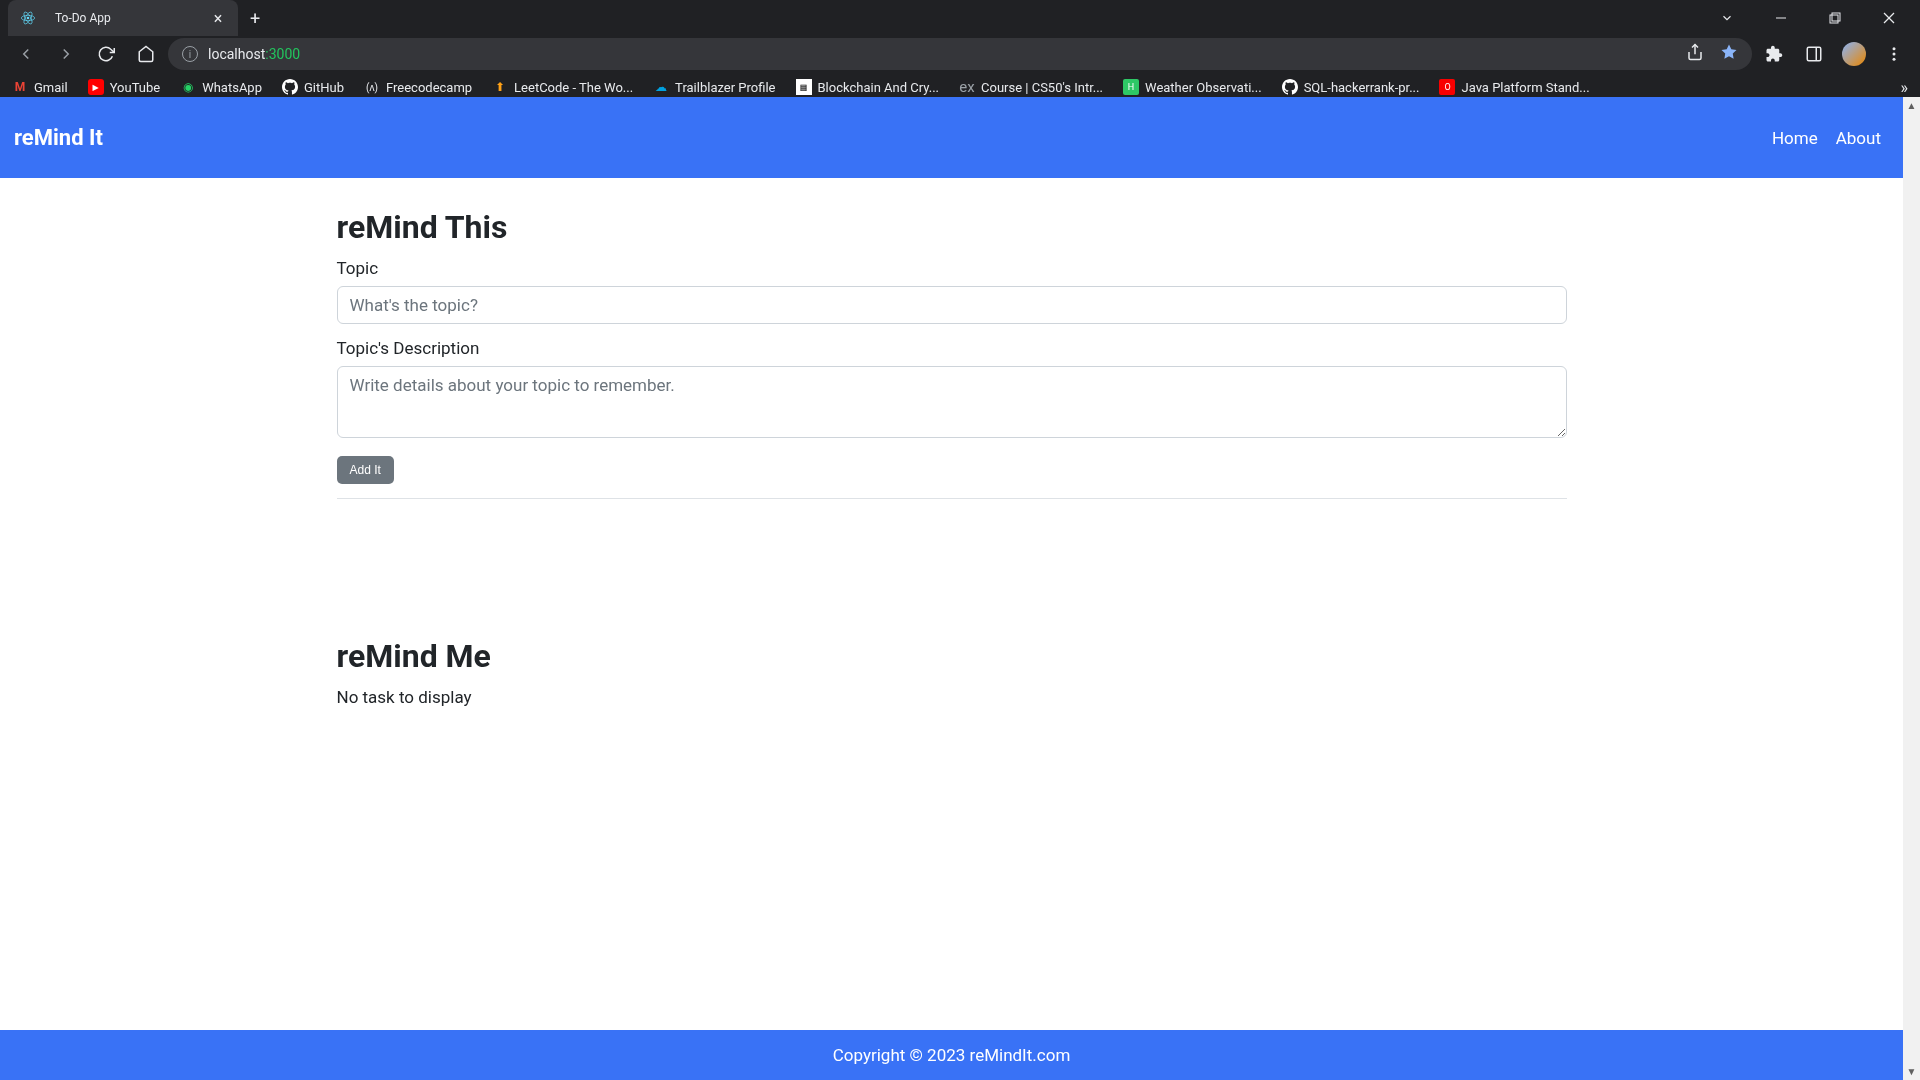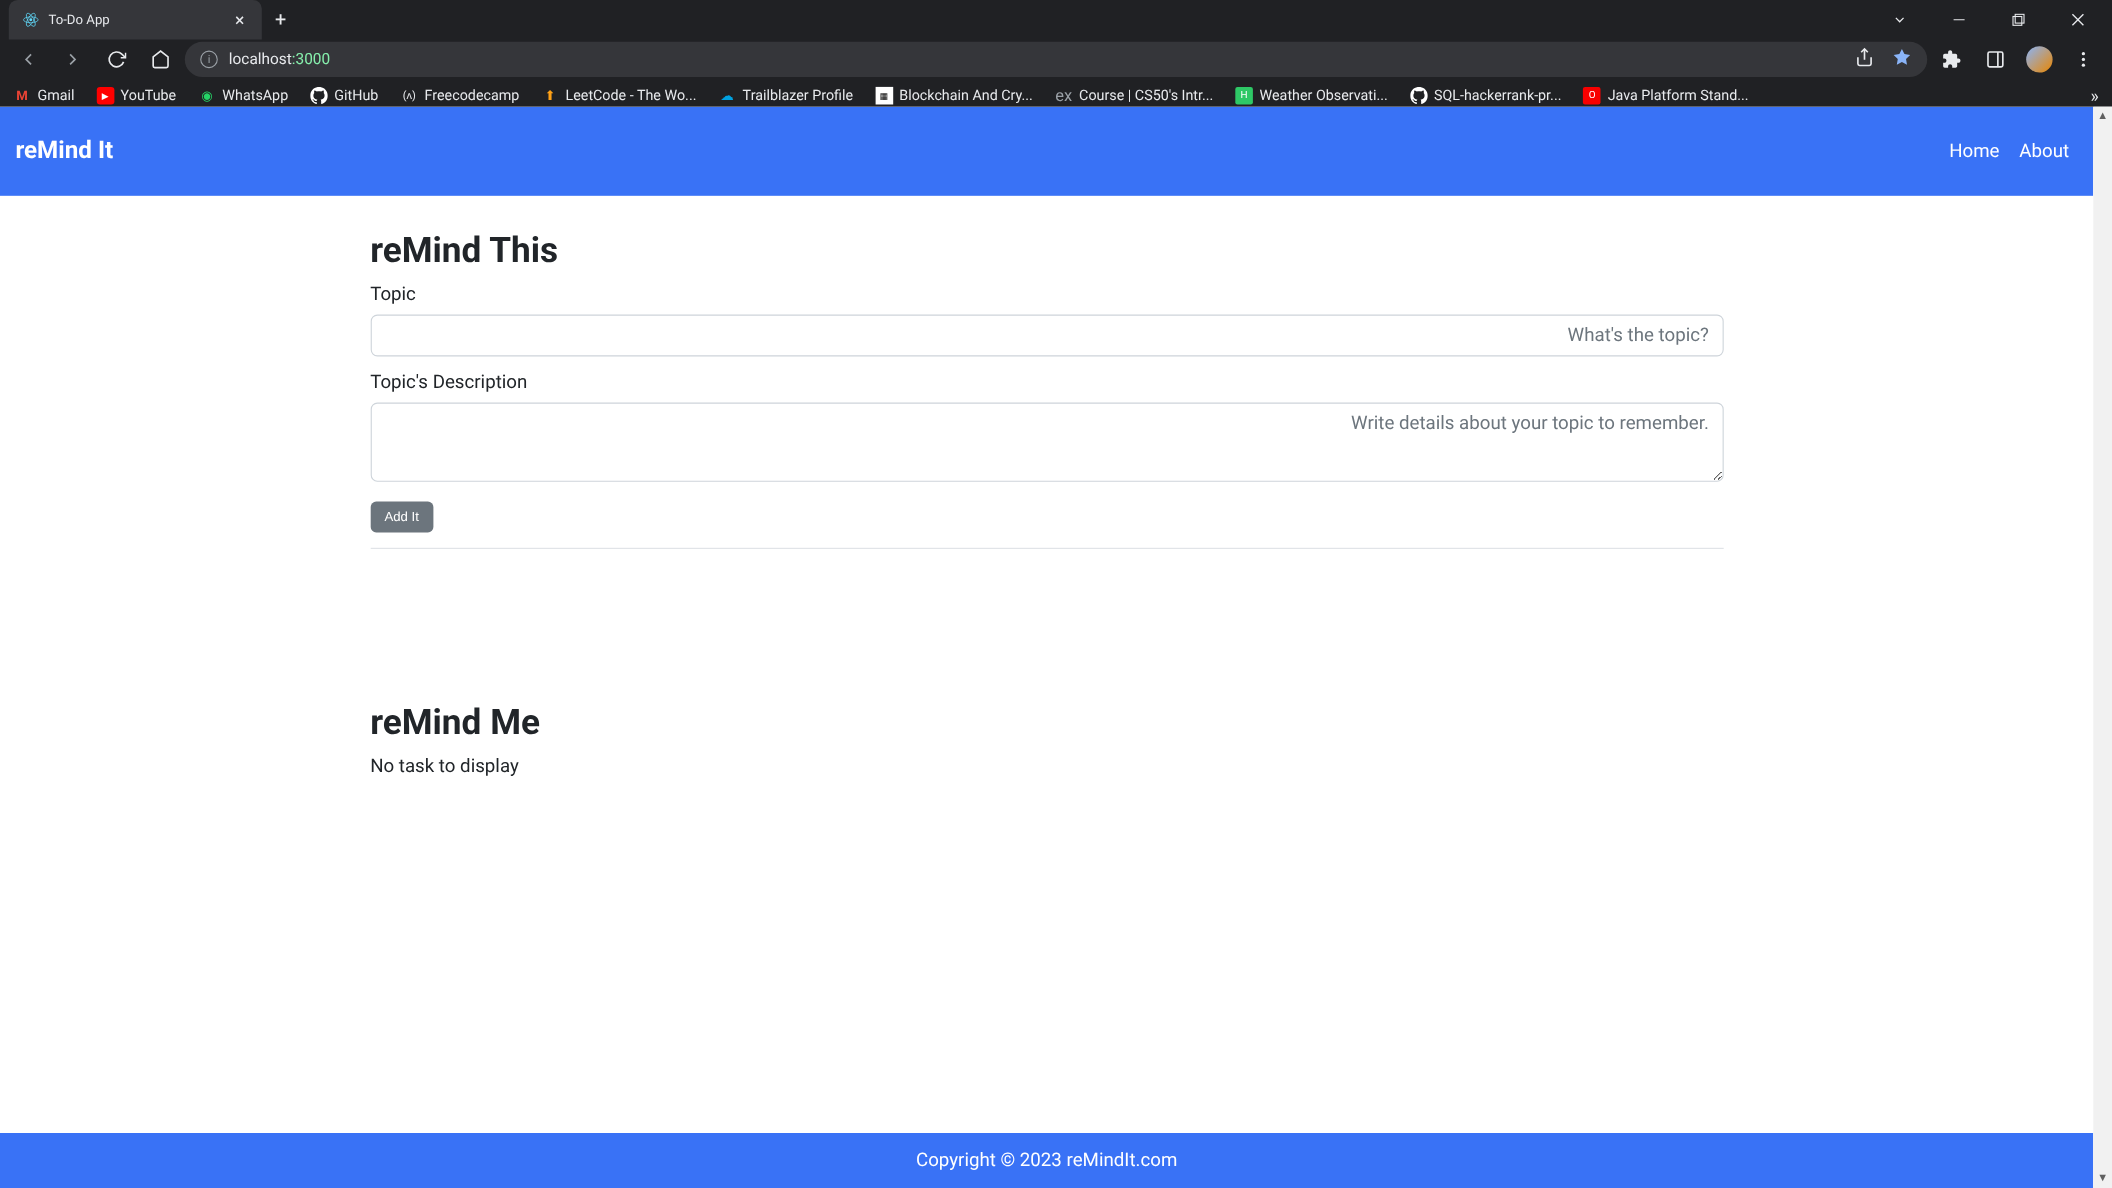--- a/index.html
+++ b/index.html
@@ -25,21 +25,21 @@
     .tab {
       background: #35363a;
       display: flex;
       align-items: center;
       height: 36px;
       padding: 0 12px;
       border-radius: 8px 8px 0 0;
       min-width: 230px;
       color: #e8eaed;
       font-size: 12px;
-      gap: 8px;
+      gap: 19px;
     }
     .tab-icon {
       width: 16px;
       height: 16px;
       display: flex;
       align-items: center;
       justify-content: center;
     }
     .tab-title { flex: 1; }
     .tab-close {
@@ -106,21 +106,21 @@
       height: 16px;
       border: 1.5px solid #9aa0a6;
       border-radius: 50%;
       display: flex;
       align-items: center;
       justify-content: center;
       font-size: 10px;
       color: #9aa0a6;
     }
     .url-host { color: #e8eaed; }
-    .url-path { color: #86efac; }
+    .url-path { color: #22c55e; }
     .addr-right {
       margin-left: auto;
       display: flex;
       gap: 16px;
       align-items: center;
     }
     .addr-icon {
       color: #e8eaed;
       cursor: pointer;
       font-size: 16px;
@@ -235,21 +235,20 @@
       display: block;
     }
     .form-control {
       width: 100%;
       padding: 8px 12px;
       font-size: 17px;
       border: 1px solid #ced4da;
       border-radius: 6px;
       color: #212529;
       font-family: inherit;
-      text-align: right;
     }
     .form-control::placeholder { color: #6c757d; }
     textarea.form-control {
       resize: both;
       height: 72px;
     }
     .mb-3 { margin-bottom: 14px; }
     .btn-secondary {
       background: #6c757d;
       color: #fff;

